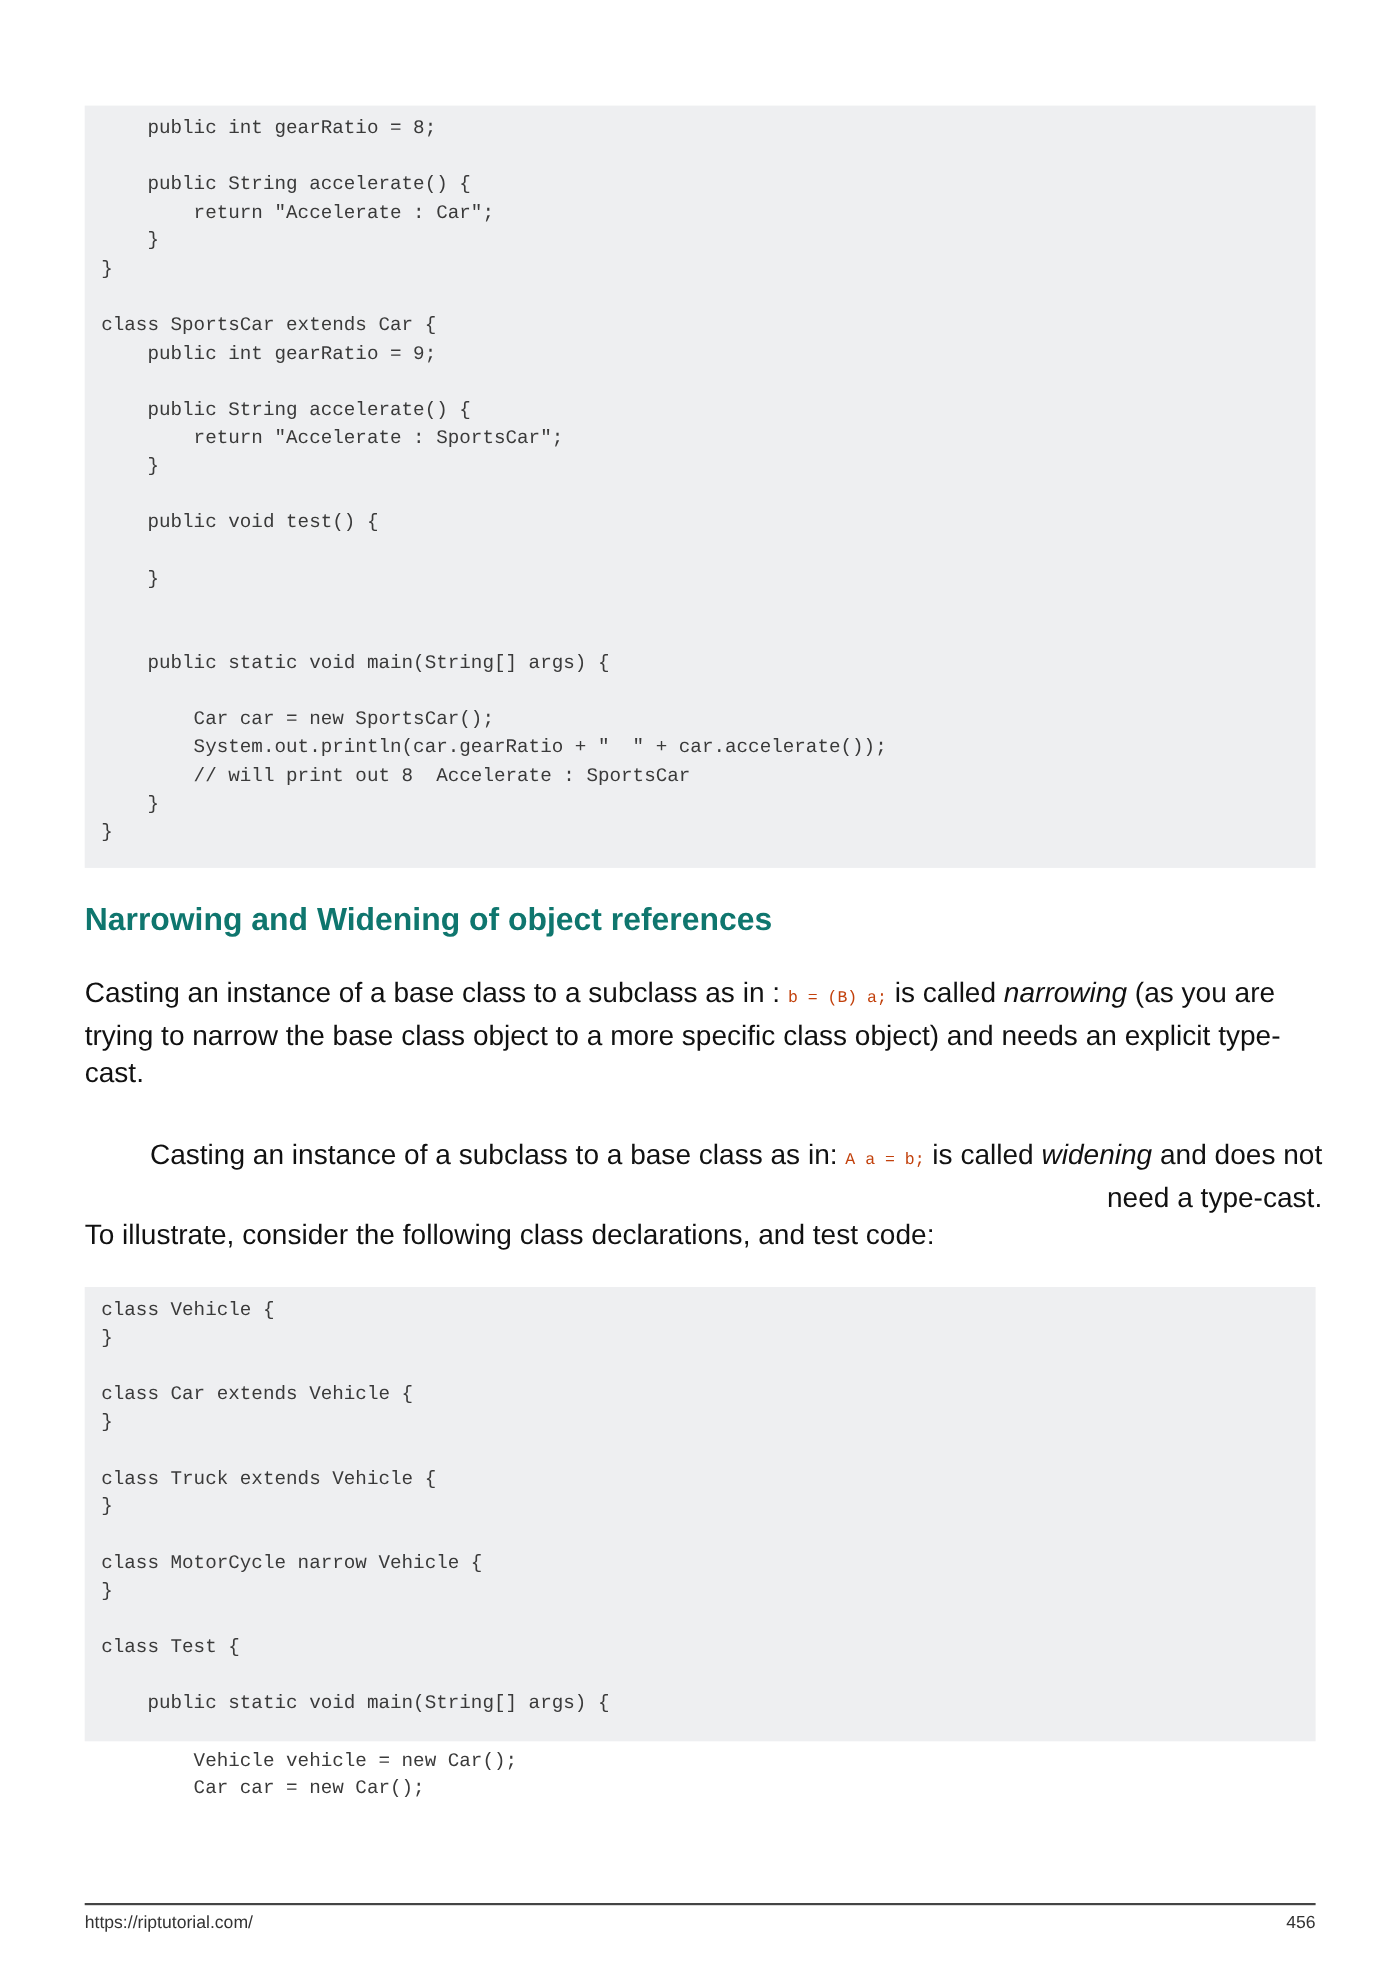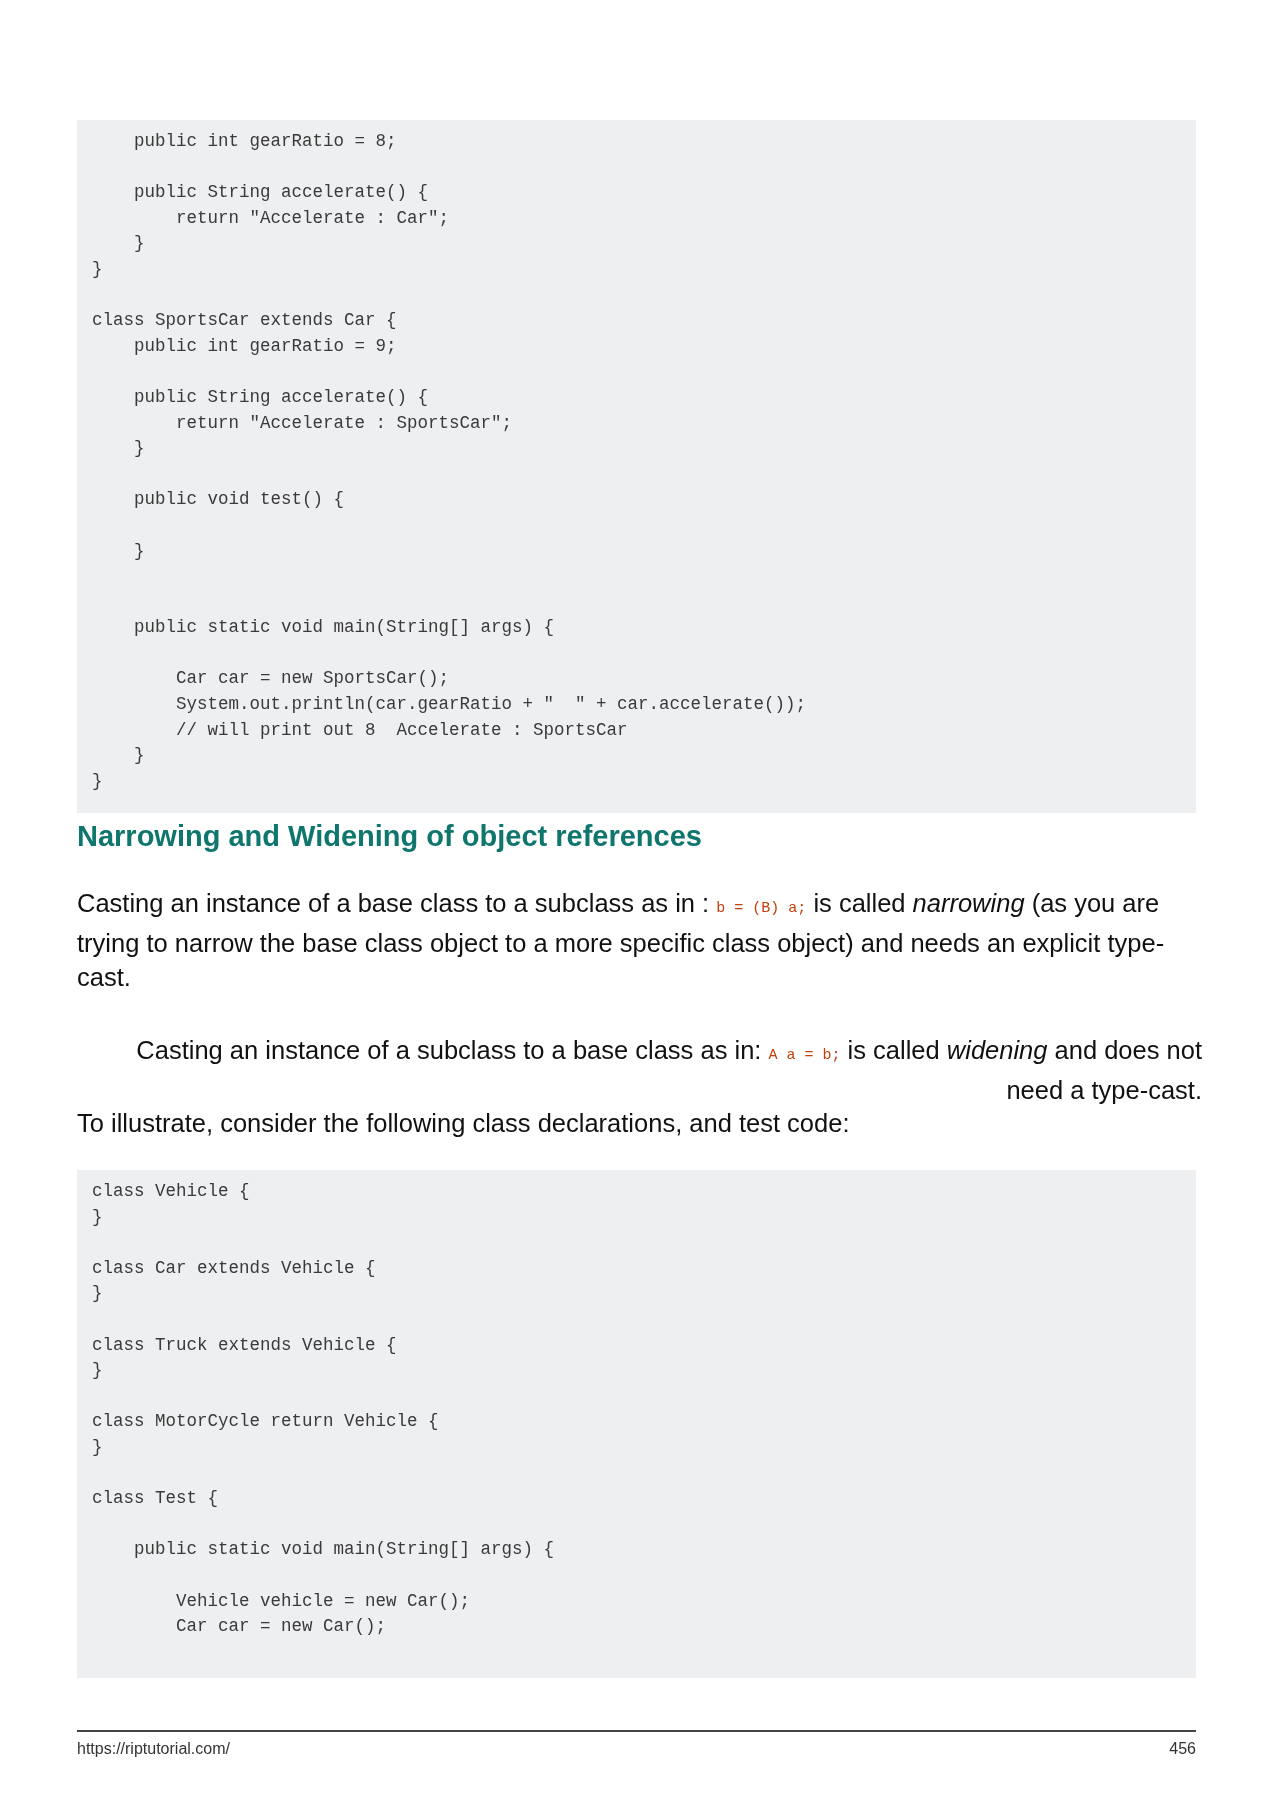--- a/index.html
+++ b/index.html
@@ -65,21 +65,21 @@
     color: #333333;
   }
   .footer-url { left: 77px; }
   .footer-page { right: 76px; }
 </style>
 </head>
 <body>
 
 <div class="page">
 
-  <div class="code-block" style="top:96px;height:693px;margin-top:24px;">
+  <div class="code-block" style="top:96px;height:693px;">
     <div class="code-line">    public int gearRatio = 8;</div>
     <div class="code-line"></div>
     <div class="code-line">    public String accelerate() {</div>
     <div class="code-line">        return "Accelerate : Car";</div>
     <div class="code-line">    }</div>
     <div class="code-line">}</div>
     <div class="code-line"></div>
     <div class="code-line">class SportsCar extends Car {</div>
     <div class="code-line">    public int gearRatio = 9;</div>
     <div class="code-line"></div>
@@ -102,31 +102,31 @@
   </div>
 
   <h2 class="heading">Narrowing and Widening of object references</h2>
 
   <p class="para" style="top:886px;"><span>Casting an instance of a base class to a subclass as in : </span><code class="inline-code">b = (B) a;</code><span> is called </span><em>narrowing</em><span> (as you are trying to narrow the base class object to a more specific class object) and needs an explicit type-cast.</span></p>
 
   <p class="para" style="top:1033px;text-align:right;"><span>Casting an instance of a subclass to a base class as in: </span><code class="inline-code">A a = b;</code><span> is called </span><em>widening</em><span> and does not need a type-cast.</span></p>
 
   <p class="para" style="top:1106px;">To illustrate, consider the following class declarations, and test code:</p>
 
-  <div class="code-block" style="top:1170px;height:508px;">
+  <div class="code-block" style="top:1170px;height:413px;">
     <div class="code-line">class Vehicle {</div>
     <div class="code-line">}</div>
     <div class="code-line"></div>
     <div class="code-line">class Car extends Vehicle {</div>
     <div class="code-line">}</div>
     <div class="code-line"></div>
     <div class="code-line">class Truck extends Vehicle {</div>
     <div class="code-line">}</div>
     <div class="code-line"></div>
-    <div class="code-line">class MotorCycle return Vehicle {</div>
+    <div class="code-line">class MotorCycle narrow Vehicle {</div>
     <div class="code-line">}</div>
     <div class="code-line"></div>
     <div class="code-line">class Test {</div>
     <div class="code-line"></div>
     <div class="code-line">    public static void main(String[] args) {</div>
     <div class="code-line"></div>
     <div class="code-line">        Vehicle vehicle = new Car();</div>
     <div class="code-line">        Car car = new Car();</div>
     <div class="code-line"></div>
   </div>

